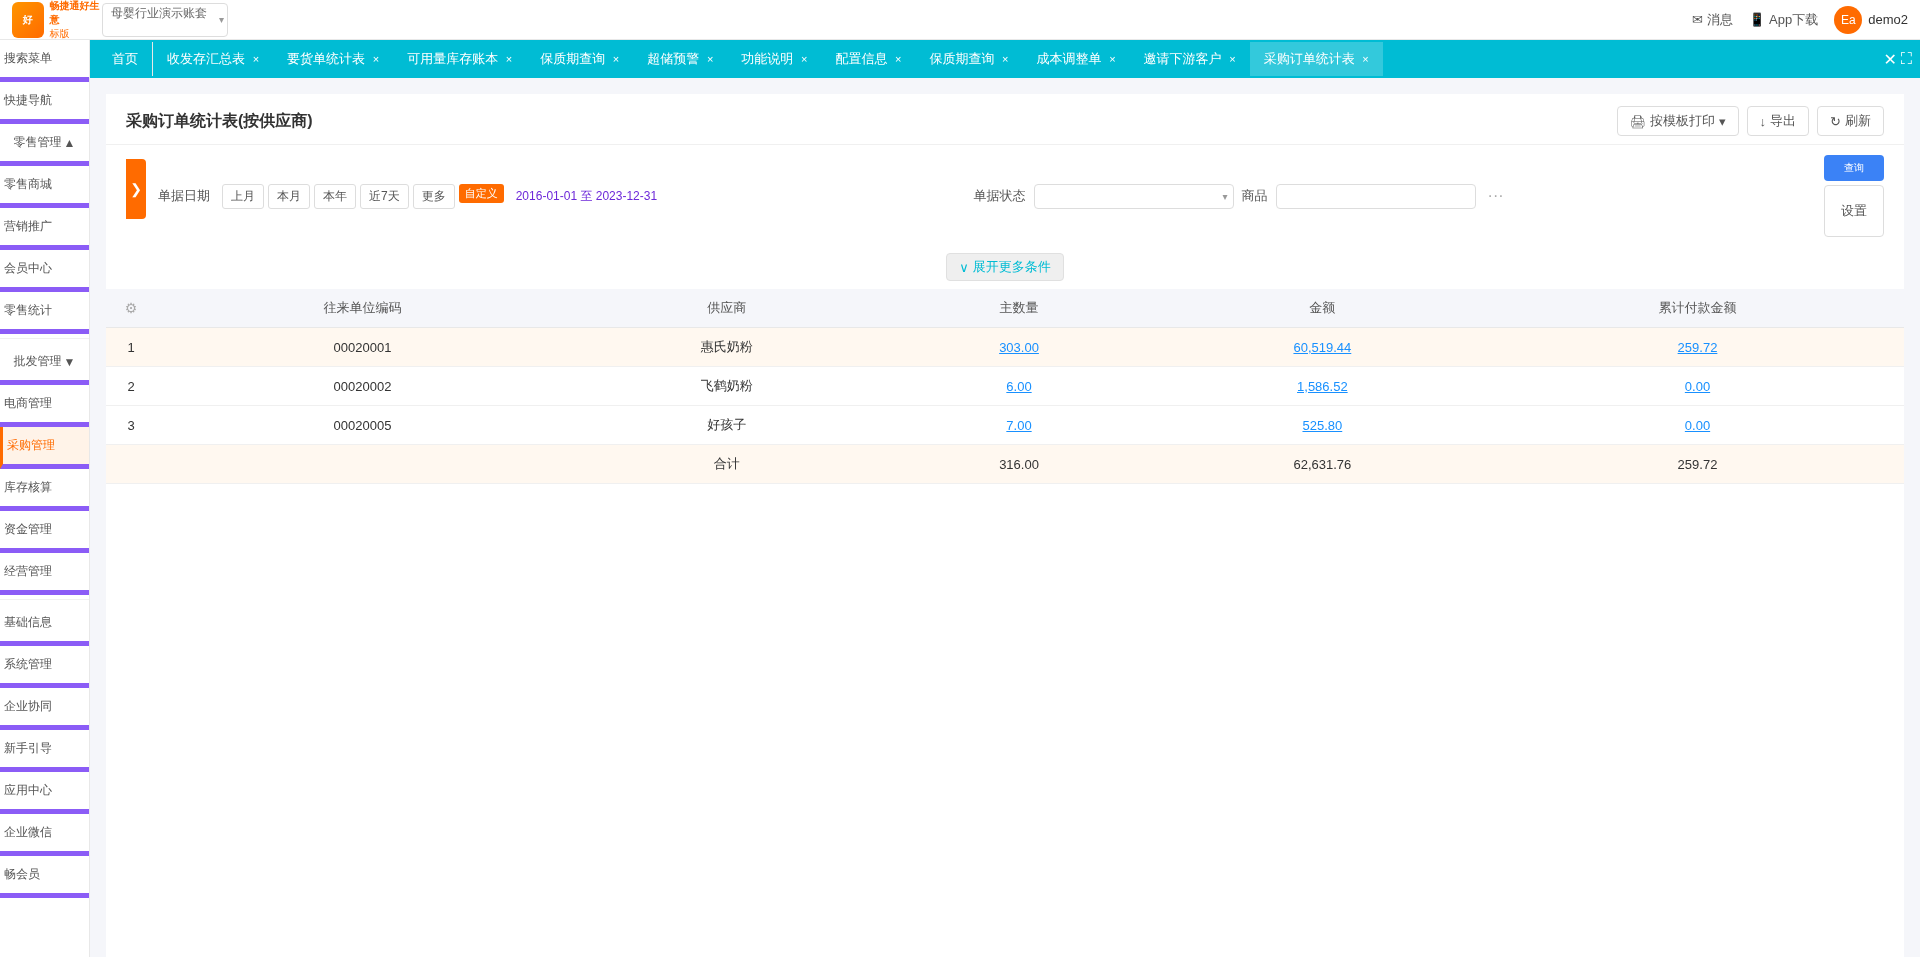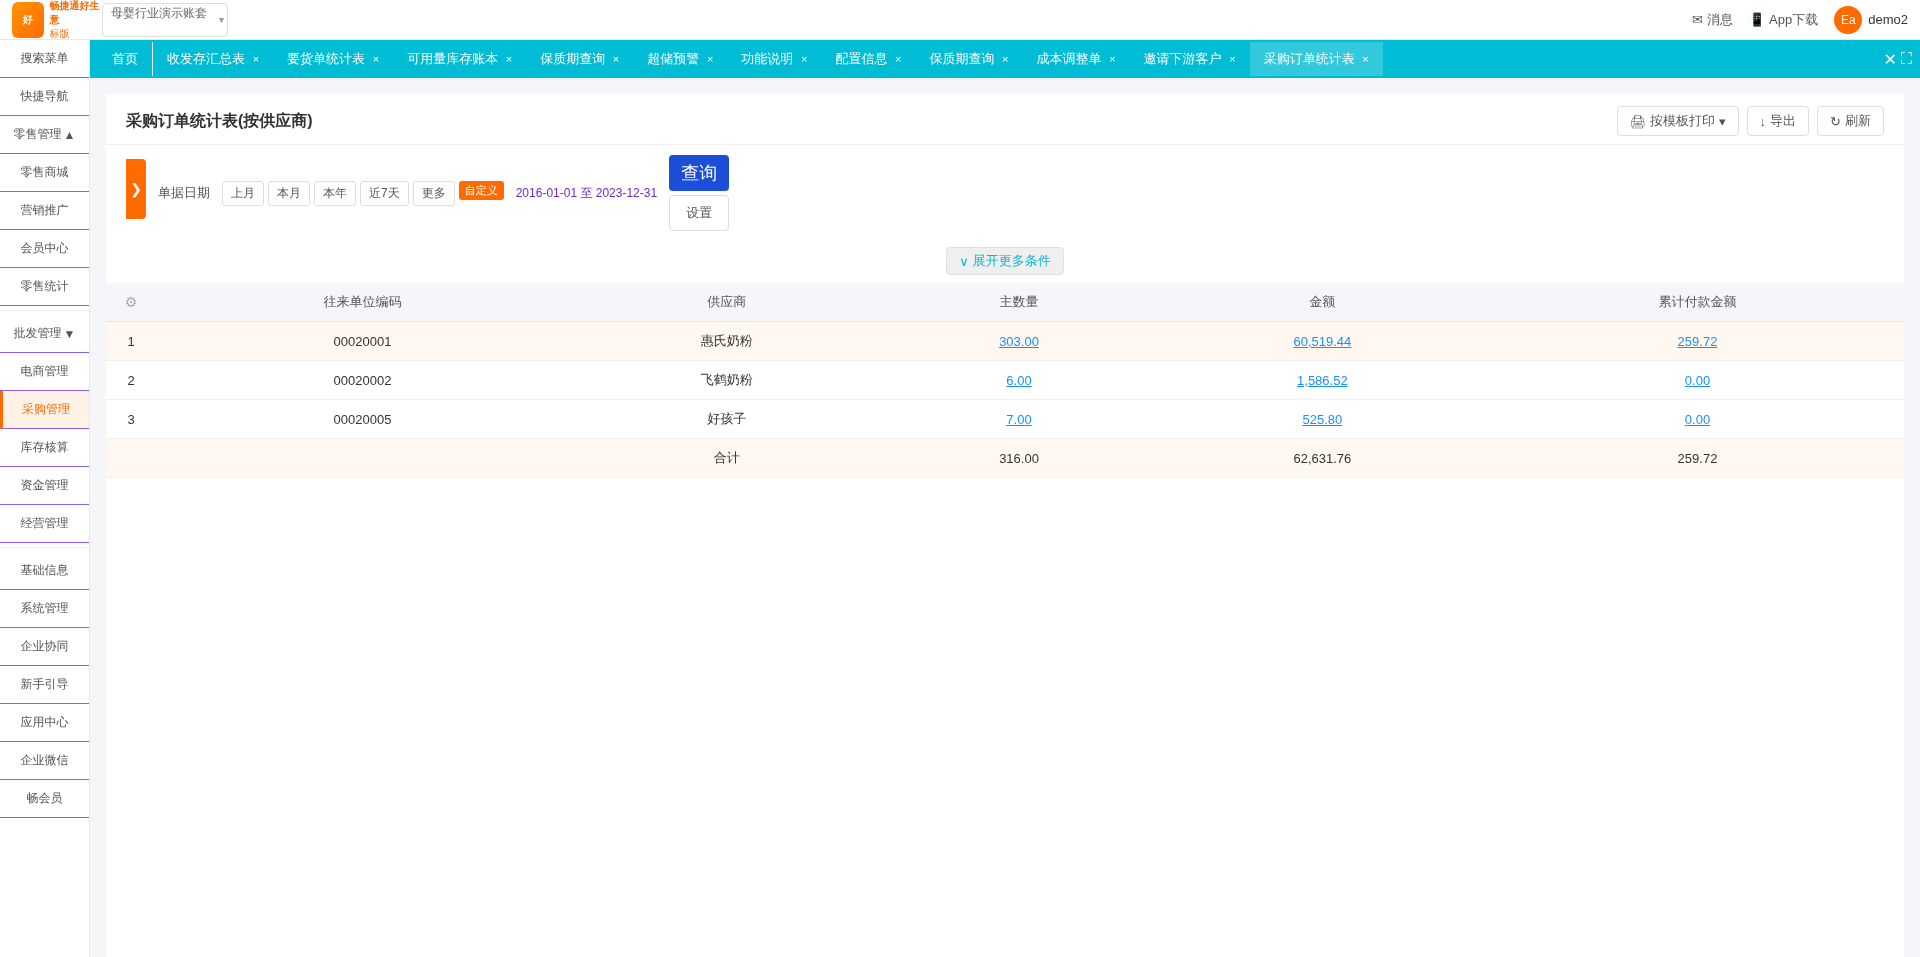--- a/index.html
+++ b/index.html
@@ -14,21 +14,21 @@
     .breadcrumb-wrapper::after { content: '▾'; position: absolute; right: 4px; font-size: 10px; color: #999; pointer-events: none; }
     .top-right { display: flex; align-items: center; gap: 16px; }
     .top-icon-btn { display: flex; align-items: center; gap: 4px; font-size: 13px; color: #555; cursor: pointer; }
     .user-avatar { width: 28px; height: 28px; border-radius: 50%; background: #ff6b00; display: flex; align-items: center; justify-content: center; color: white; font-size: 12px; }
 
     
     .main-layout { display: flex; flex: 1; overflow: hidden; }
 
     
     .sidebar { width: 90px; background: #fff; border-right: 1px solid #e8e8e8; display: flex; flex-direction: column; overflow-y: auto; }
-    .sidebar-item { padding: 10px 4px; text-align: center; font-size: 12px; color: #555; cursor: pointer; border-bottom: 1px solid #8b5cf6; transition: all 0.2s; }
+    .sidebar-item { padding: 10px 4px; text-align: left; font-size: 12px; color: #555; cursor: pointer; border-bottom: 5px solid #8b5cf6; transition: all 0.2s; }
     .sidebar-item.active { color: #ff6b00; background: #fff3e8; border-left: 3px solid #ff6b00; }
     .sidebar-item.with-arrow { display: flex; align-items: center; justify-content: center; gap: 2px; }
     .sidebar-divider { height: 1px; background: #f0f0f0; margin: 4px 0; }
 
     
     .content-area { flex: 1; display: flex; flex-direction: column; overflow: hidden; }
     .tab-home { padding: 8px 14px; font-size: 13px; color: #555; cursor: pointer; border-right: 1px solid #e8e8e8; }
 
     
     .page-content { flex: 1; overflow: auto; background: #f5f6fa; padding: 0; }
@@ -45,22 +45,22 @@
     .filter-label { font-size: 13px; color: #555; white-space: nowrap; }
     .filter-date-btns { display: flex; align-items: flex-start; gap: 4px; }
     .date-btn { padding: 3px 8px; border: 1px solid #ddd; border-radius: 3px; background: #fff; cursor: pointer; font-size: 12px; color: #555; }
     .date-range-badge { background: #ff6b00; color: white; padding: 2px 6px; border-radius: 3px; font-size: 11px; }
     .date-range-text { font-size: 12px; color: #6d28d9; }
     .filter-select { border: 1px solid #ddd; border-radius: 4px; padding: 4px 24px 4px 8px; font-size: 13px; color: #555; background: #fff; appearance: none; cursor: pointer; min-width: 200px; }
     .filter-select-wrapper { position: relative; display: inline-flex; align-items: center; }
     .filter-select-wrapper::after { content: '▾'; position: absolute; right: 6px; font-size: 10px; color: #999; pointer-events: none; }
     .filter-input { border: 1px solid #ddd; border-radius: 4px; padding: 4px 8px; font-size: 13px; color: #555; background: #fff; min-width: 200px; }
     .filter-more-btn { display: flex; align-items: center; justify-content: center; gap: 4px; color: #00bcd4; cursor: pointer; font-size: 13px; padding: 4px 12px; border: 1px solid #e0e0e0; border-radius: 4px; margin: 0 auto; }
-    .btn-query { background: #1d4ed8; color: white; border: none; border-radius: 4px; padding: 6px 12px; font-size: 18px; cursor: pointer; white-space: nowrap; }
-    .btn-settings { background: #fff; color: #555; border: 1px solid #ddd; border-radius: 4px; padding: 8px 16px; font-size: 13px; cursor: pointer; }
+    .btn-query { background: #3b82f6; color: white; border: none; border-radius: 4px; padding: 6px 12px; font-size: 10px; cursor: pointer; white-space: nowrap; }
+    .btn-settings { background: #fff; color: #555; border: 1px solid #ddd; border-radius: 4px; padding: 16px 16px; font-size: 13px; cursor: pointer; }
 
     
     .table-container { padding: 0 0 60px; background: #fff; }
     .data-table { width: 100%; border-collapse: collapse; }
     .data-table th { background: #f5f6fa; padding: 10px 16px; font-size: 13px; color: #555; font-weight: normal; border-bottom: 1px solid #e8e8e8; text-align: center; white-space: nowrap; }
     .data-table td { padding: 10px 16px; font-size: 13px; color: #333; border-bottom: 1px solid #f0f0f0; text-align: center; }
     .data-table tr.highlight td { background: #fff8f0; }
     .data-table .num-link { color: #1890ff; text-decoration: underline; cursor: pointer; }
     .data-table .col-index { width: 50px; }
     .table-settings-icon { color: #aaa; cursor: pointer; font-size: 14px; }
@@ -245,20 +245,31 @@
                 <div class="filter-date-btns">
                   <button class="date-btn">上月</button>
                   <button class="date-btn">本月</button>
                   <button class="date-btn">本年</button>
                   <button class="date-btn">近7天</button>
                   <button class="date-btn">更多</button>
                   <span class="date-range-badge">自定义</span>
                 </div>
                 <div style="display:flex;flex-direction:column;gap:2px;">
                   <span class="date-range-text">2016-01-01 至 2023-12-31</span>
+                </div>
+                <div style="flex:1;display:flex;align-items:center;justify-content:center;gap:8px;flex-wrap:wrap;">
+                  <span class="filter-label">单据状态</span>
+                  <div class="filter-select-wrapper">
+                    <select class="filter-select">
+                      <option value=""></option>
+                    </select>
+                  </div>
+                  <span class="filter-label">商品</span>
+                  <input class="filter-input" type="text" style="min-width: 200px;">
+                  <button class="dots-btn">···</button>
                 </div>
                 <div style="display:flex;flex-direction:column;gap:4px;">
                   <button class="btn-query">查询</button>
                   <button class="btn-settings">设置</button>
                 </div>
               </div>
             </div>
           </div>
 
           <div class="expand-toggle-row">

